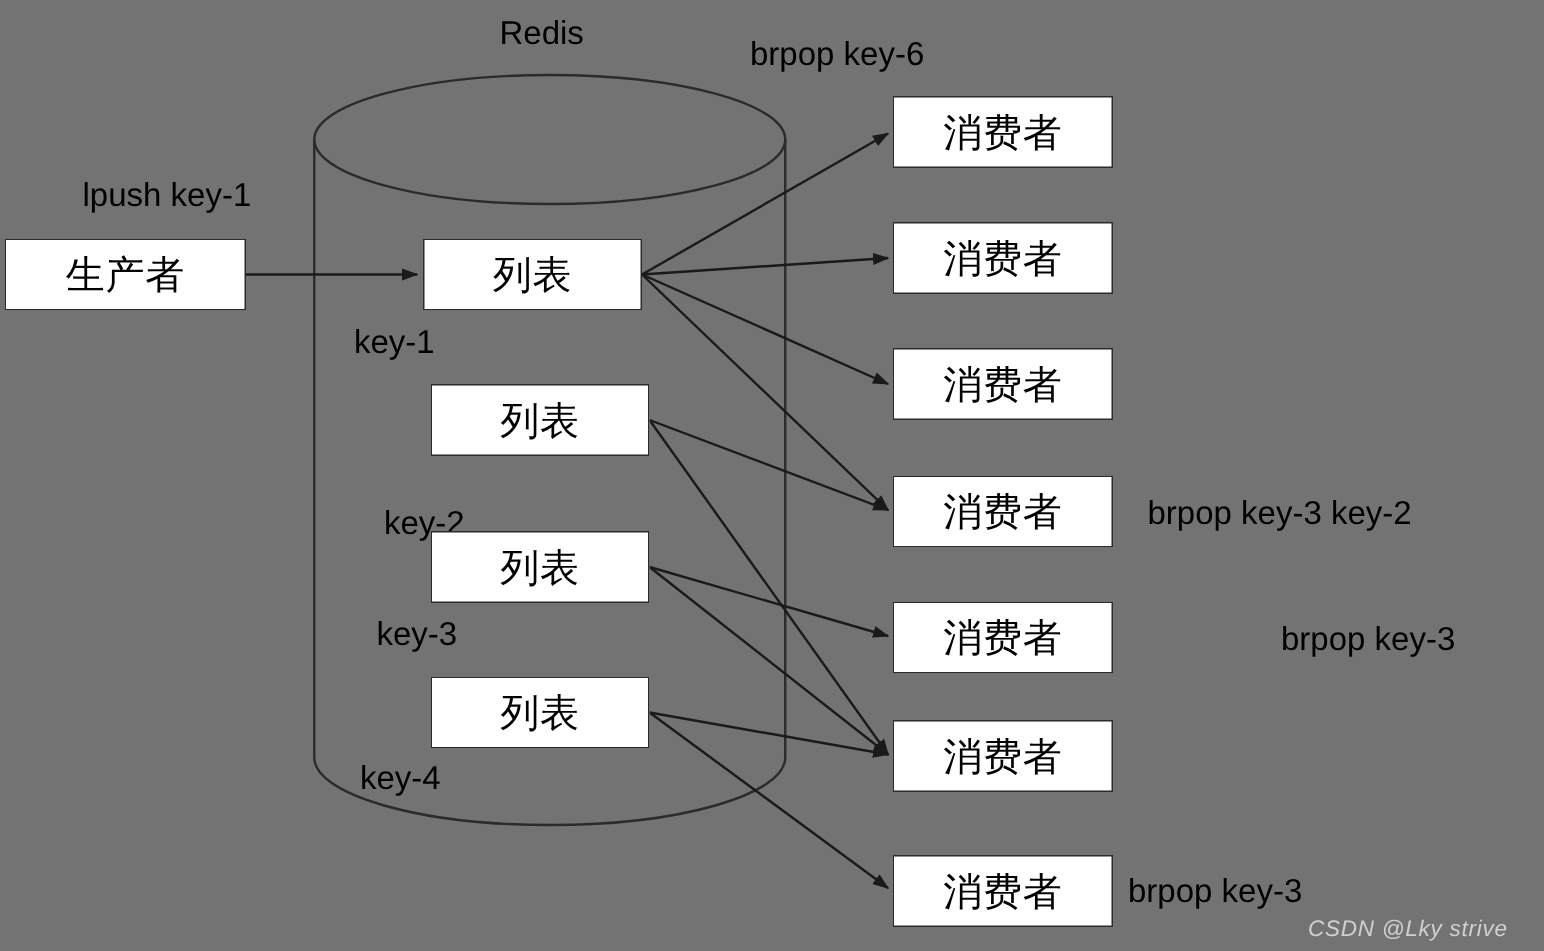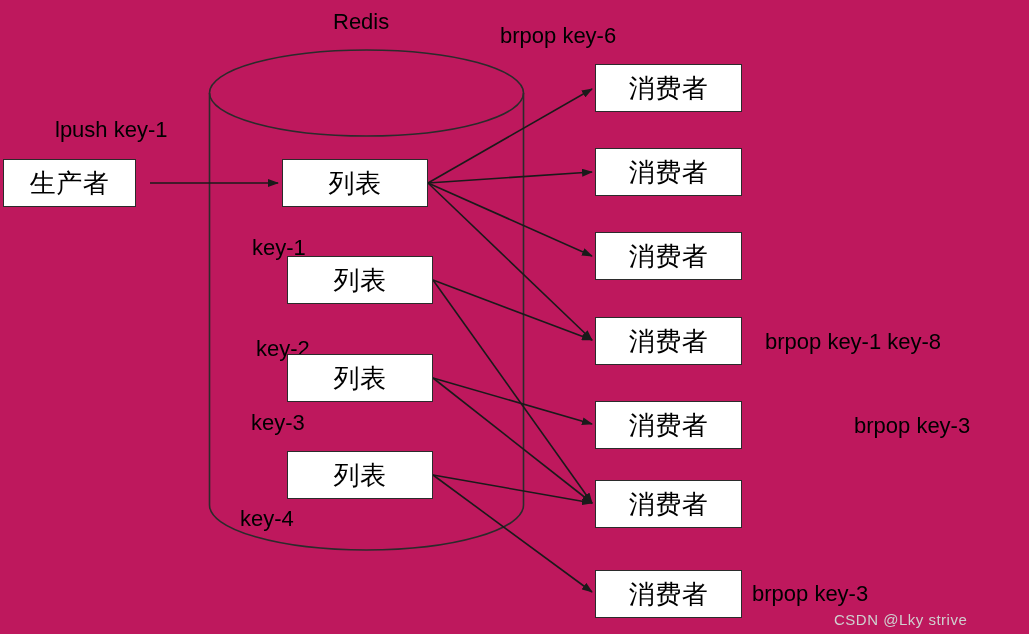--- a/index.html
+++ b/index.html
@@ -4,21 +4,21 @@
 <style>
   html, body {
     margin: 0;
     padding: 0;
     background: #ffffff;
   }
   #stage {
     position: relative;
     width: 1029px;
     height: 634px;
-    background: #be185d;
+    background: #737373;
     font-family: "Liberation Sans", "DejaVu Sans", sans-serif;
     overflow: hidden;
   }
   #diagram-svg {
     position: absolute;
     left: 0;
     top: 0;
     width: 1029px;
     height: 634px;
   }
@@ -82,28 +82,28 @@
     <line x1="433" y1="475" x2="592" y2="503" stroke="#1a1a1a" stroke-width="1.6" marker-end="url(#arrowhead)"></line>
     <line x1="433" y1="475" x2="592" y2="592" stroke="#1a1a1a" stroke-width="1.6" marker-end="url(#arrowhead)"></line>
   </svg>
 
   <div class="plain-label" style="left:333px; top:11px;">Redis</div>
 
   <div class="plain-label" style="left:500px; top:25px;">brpop key-6</div>
 
   <div class="plain-label" style="left:55px; top:119px;">lpush key-1</div>
 
-  <div class="node-box" style="left:3px; top:159px; width:133px; height:48px;">
+  <div class="node-box" style="left:3px; top:159px; width:161px; height:48px;">
     <span>生产者</span>
   </div>
 
   <div class="node-box" style="left:282px; top:159px; width:146px; height:48px;">
     <span>列表</span>
   </div>
-  <div class="plain-label" style="left:252px; top:217px;margin-top:20px;">key-1</div>
+  <div class="plain-label" style="left:236px; top:217px;">key-1</div>
 
   <div class="node-box" style="left:287px; top:256px; width:146px; height:48px;">
     <span>列表</span>
   </div>
   <div class="plain-label" style="left:256px; top:314px;margin-top:24px;">key-2</div>
 
   <div class="node-box" style="left:287px; top:354px; width:146px; height:48px;">
     <span>列表</span>
   </div>
   <div class="plain-label" style="left:251px; top:412px;">key-3</div>
@@ -121,31 +121,31 @@
     <span>消费者</span>
   </div>
 
   <div class="node-box" style="left:595px; top:232px; width:147px; height:48px;">
     <span>消费者</span>
   </div>
 
   <div class="node-box" style="left:595px; top:317px; width:147px; height:48px;">
     <span>消费者</span>
   </div>
-  <div class="plain-label" style="left:765px; top:331px;">brpop key-1 key-8</div>
+  <div class="plain-label" style="left:765px; top:331px;">brpop key-3 key-2</div>
 
   <div class="node-box" style="left:595px; top:401px; width:147px; height:48px;">
     <span>消费者</span>
   </div>
   <div class="plain-label" style="left:854px; top:415px;">brpop key-3</div>
 
   <div class="node-box" style="left:595px; top:480px; width:147px; height:48px;">
     <span>消费者</span>
   </div>
 
   <div class="node-box" style="left:595px; top:570px; width:147px; height:48px;">
     <span>消费者</span>
   </div>
   <div class="plain-label" style="left:752px; top:583px;">brpop key-3</div>
 
-  <div class="watermark" style="left:834px; top:611px;">CSDN @Lky  strive</div>
+  <div class="watermark" style="left:872px; top:611px;font-style:italic;">CSDN @Lky  strive</div>
 
 </div>
 
 </body></html>

